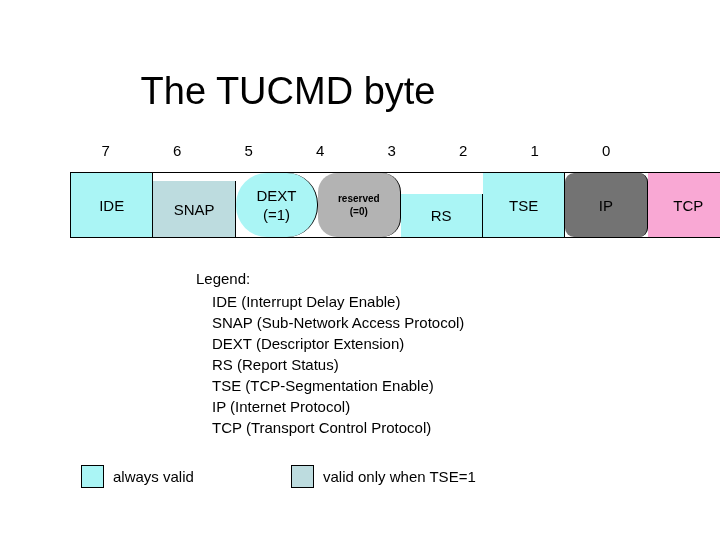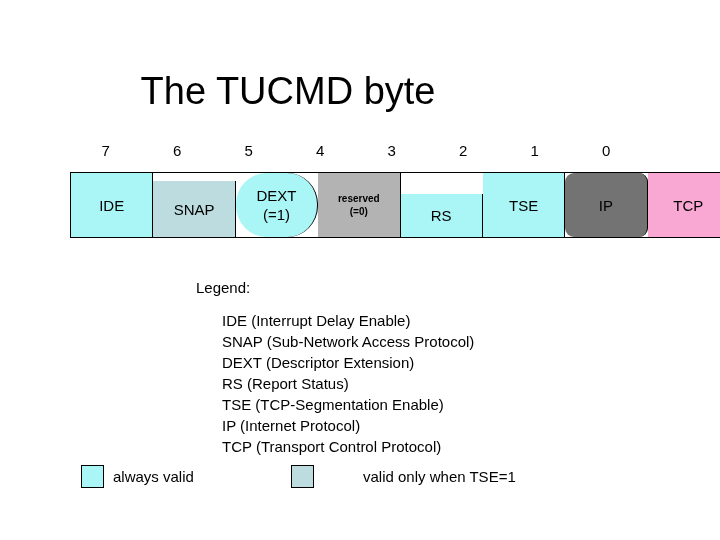--- a/index.html
+++ b/index.html
@@ -87,24 +87,23 @@
   #legend {
     position: absolute;
     left: 196px;
     top: 268px;
     font-size: 15px;
     line-height: 21px;
     color: #000000;
   }
   #legend-heading {
     display: block;
-    margin-top: 9px;
   }
   #legend-list {
-    margin: 12px;
+    margin: 2px;
     padding: 0 0 0 14px;
     list-style: none;
   }
   #legend-list li {
     display: block;
     white-space: nowrap;
   }
 
   
   #color-key {
@@ -119,21 +118,20 @@
     position: absolute;
     top: 0;
     display: flex;
     align-items: center;
   }
   #key-entry-always {
     left: 0px;
   }
   #key-entry-tse {
     left: 210px;
-    gap: 40px;
   }
   .key-swatch {
     width: 23px;
     height: 23px;
     border: 1px solid #000000;
     box-sizing: border-box;
     flex: 0 0 auto;
   }
   .key-label {
     margin-left: 9px;
@@ -163,21 +161,21 @@
     <div class="field-cell" style="background: rgb(170, 245, 245);">
       <span class="cell-line-1">IDE</span>
     </div>
     <div class="field-cell" style="background: rgb(189, 220, 223); margin-top: 8px;">
       <span class="cell-line-1">SNAP</span>
     </div>
     <div class="field-cell" style="background: rgb(170, 245, 245); border-radius: 31px;">
       <span class="cell-line-1">DEXT</span>
       <span class="cell-line-2">(=1)</span>
     </div>
-    <div class="field-cell small-text" style="background: rgb(179, 179, 179);">
+    <div class="field-cell small-text" style="background: rgb(179, 179, 179); border-radius: 19px;">
       <span class="cell-line-1">reserved</span>
       <span class="cell-line-2">(=0)</span>
     </div>
     <div class="field-cell" style="background: rgb(170, 245, 245); margin-top: 21px;">
       <span class="cell-line-1">RS</span>
     </div>
     <div class="field-cell" style="background: rgb(170, 245, 245);">
       <span class="cell-line-1">TSE</span>
     </div>
     <div class="field-cell" style="background: #737373; border-radius: 9px;">

